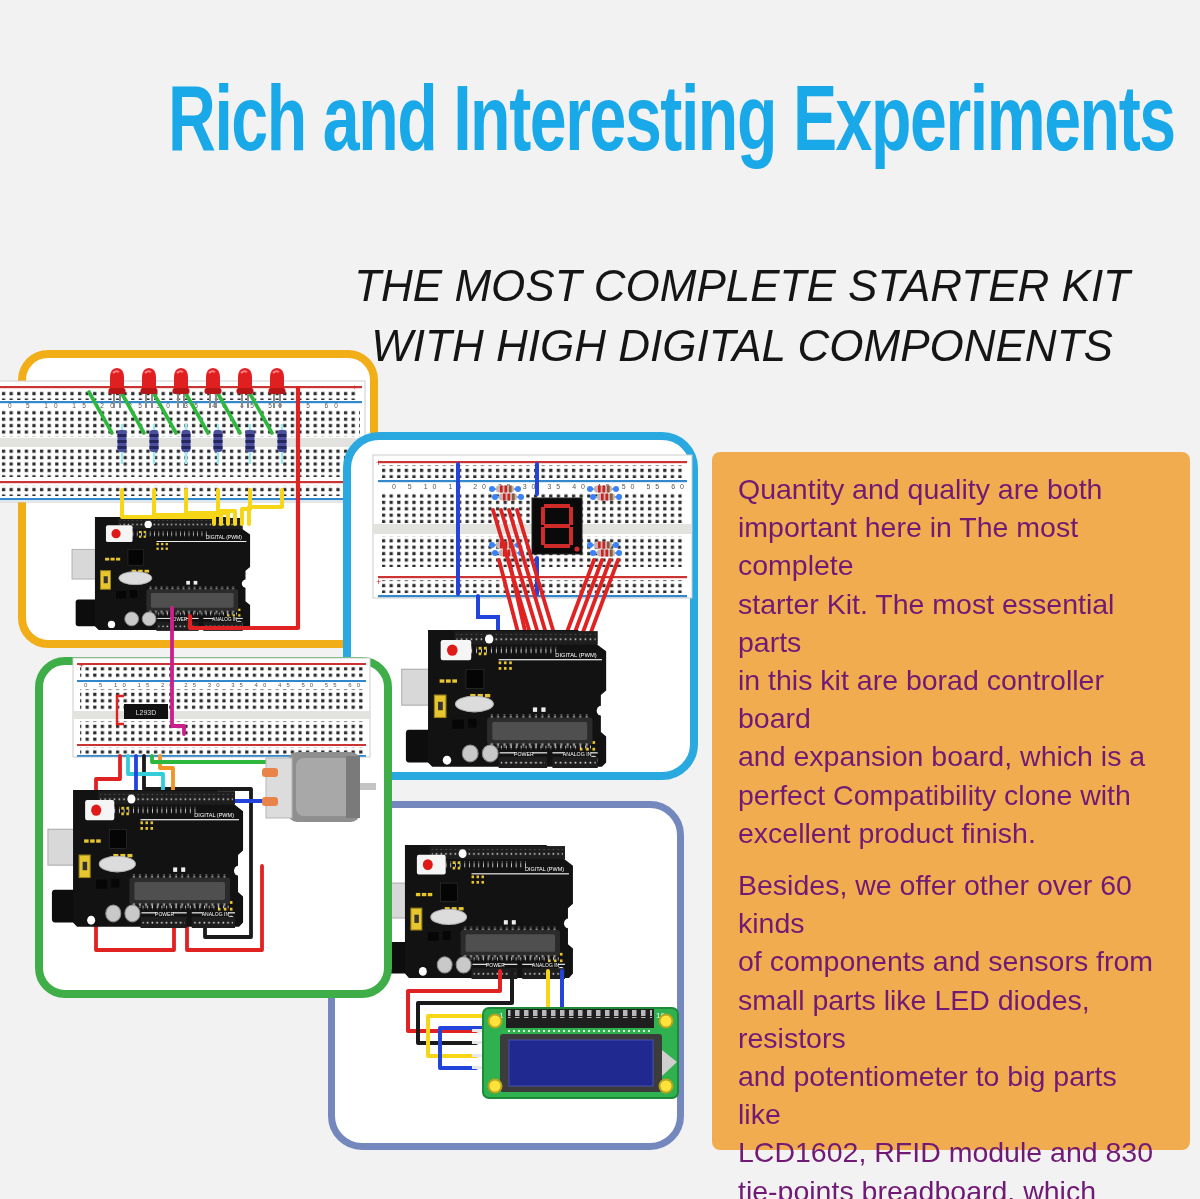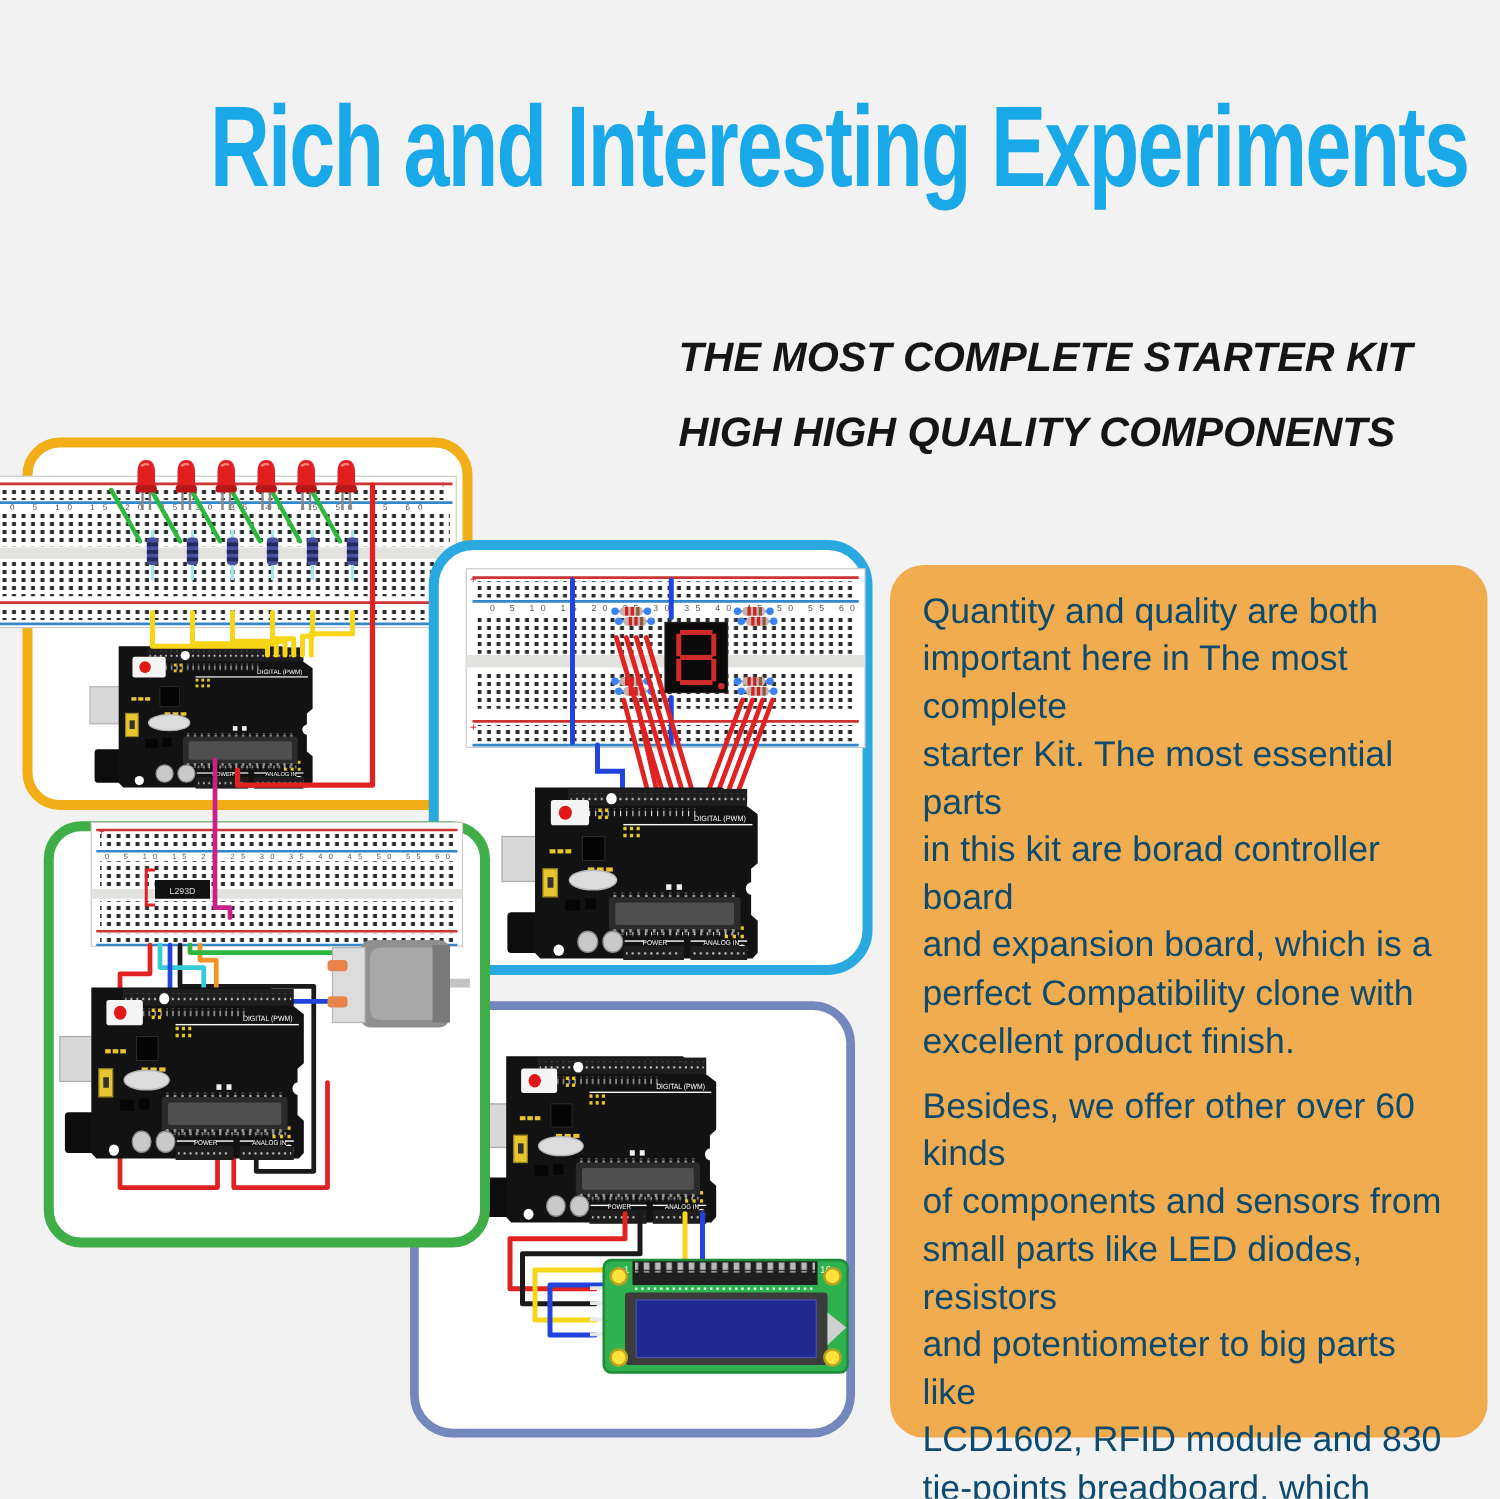--- a/index.html
+++ b/index.html
@@ -7,27 +7,27 @@
     width:1200px;height:1199px;position:relative;overflow:hidden;
     background:#f2f2f3;
     font-family:"Liberation Sans", sans-serif;
   }
   .title{
     position:absolute;top:66px;left:0;width:1200px;text-align:center;
     font-size:92px;font-weight:bold;letter-spacing:-2px;color:#1aa9e8;
     transform:scaleX(.72);white-space:nowrap;
   }
   .subtitle{
-    position:absolute;top:256px;right:70px;text-align:left;
-    font-size:33px;line-height:60px;font-weight:bold;font-style:italic;color:#151515;
+    position:absolute;top:256px;right:70px;text-align:center;
+    font-size:44px;line-height:60px;font-weight:normal;font-style:italic;color:#151515;
   }
   .info-panel{
     position:absolute;left:712px;top:452px;width:478px;height:698px;
-    background:#f0ac4f;border-radius:27px;box-sizing:border-box;
-    padding:18px 24px 0 26px;color:#0c4a6e;
+    background:#f0ac4f;border-radius:8px;box-sizing:border-box;
+    padding:18px 24px 0 26px;color:#701a75;
   }
   .info-panel p{
     margin:0;font-size:28.5px;line-height:38.2px;white-space:pre-line;font-weight:400;
   }
   .info-panel p + p{margin-top:14px;}
   .box{position:absolute;background:#ffffff;border-style:solid;box-sizing:border-box;}
   .box-yellow{left:18px;top:350px;width:360px;height:298px;border:8px solid #f2ae17;border-radius:30px;z-index:1;}
   .box-blue{left:343px;top:432px;width:355px;height:348px;border:8px solid #29a9e0;border-radius:36px;z-index:3;}
   .box-peri{left:328px;top:801px;width:356px;height:349px;border:7px solid #7488bd;border-radius:34px;z-index:5;}
   .box-green{left:35px;top:657px;width:357px;height:341px;border:8px solid #3fae49;border-radius:30px;z-index:7;}
@@ -151,21 +151,21 @@
       <rect x="154" y="240" width="84" height="10" fill="url(#pw)"></rect>
       <rect x="256" y="240" width="78" height="10" fill="url(#pw)"></rect>
     </g>
   </defs>
 </svg>
 
 <div class="title">Rich and Interesting Experiments</div>
 
 <div class="subtitle">
   <div>THE MOST COMPLETE STARTER KIT</div>
-  <div>HIGH HIGH QUALITY COMPONENTS</div>
+  <div>WITH HIGH DIGITAL COMPONENTS</div>
 </div>
 
 <div class="info-panel">
   <p>Quantity and quality are both
 important here in The most complete
 starter Kit. The most essential parts
 in this kit are borad controller board
 and expansion board, which is a
 perfect Compatibility clone with
 excellent product finish.</p>

